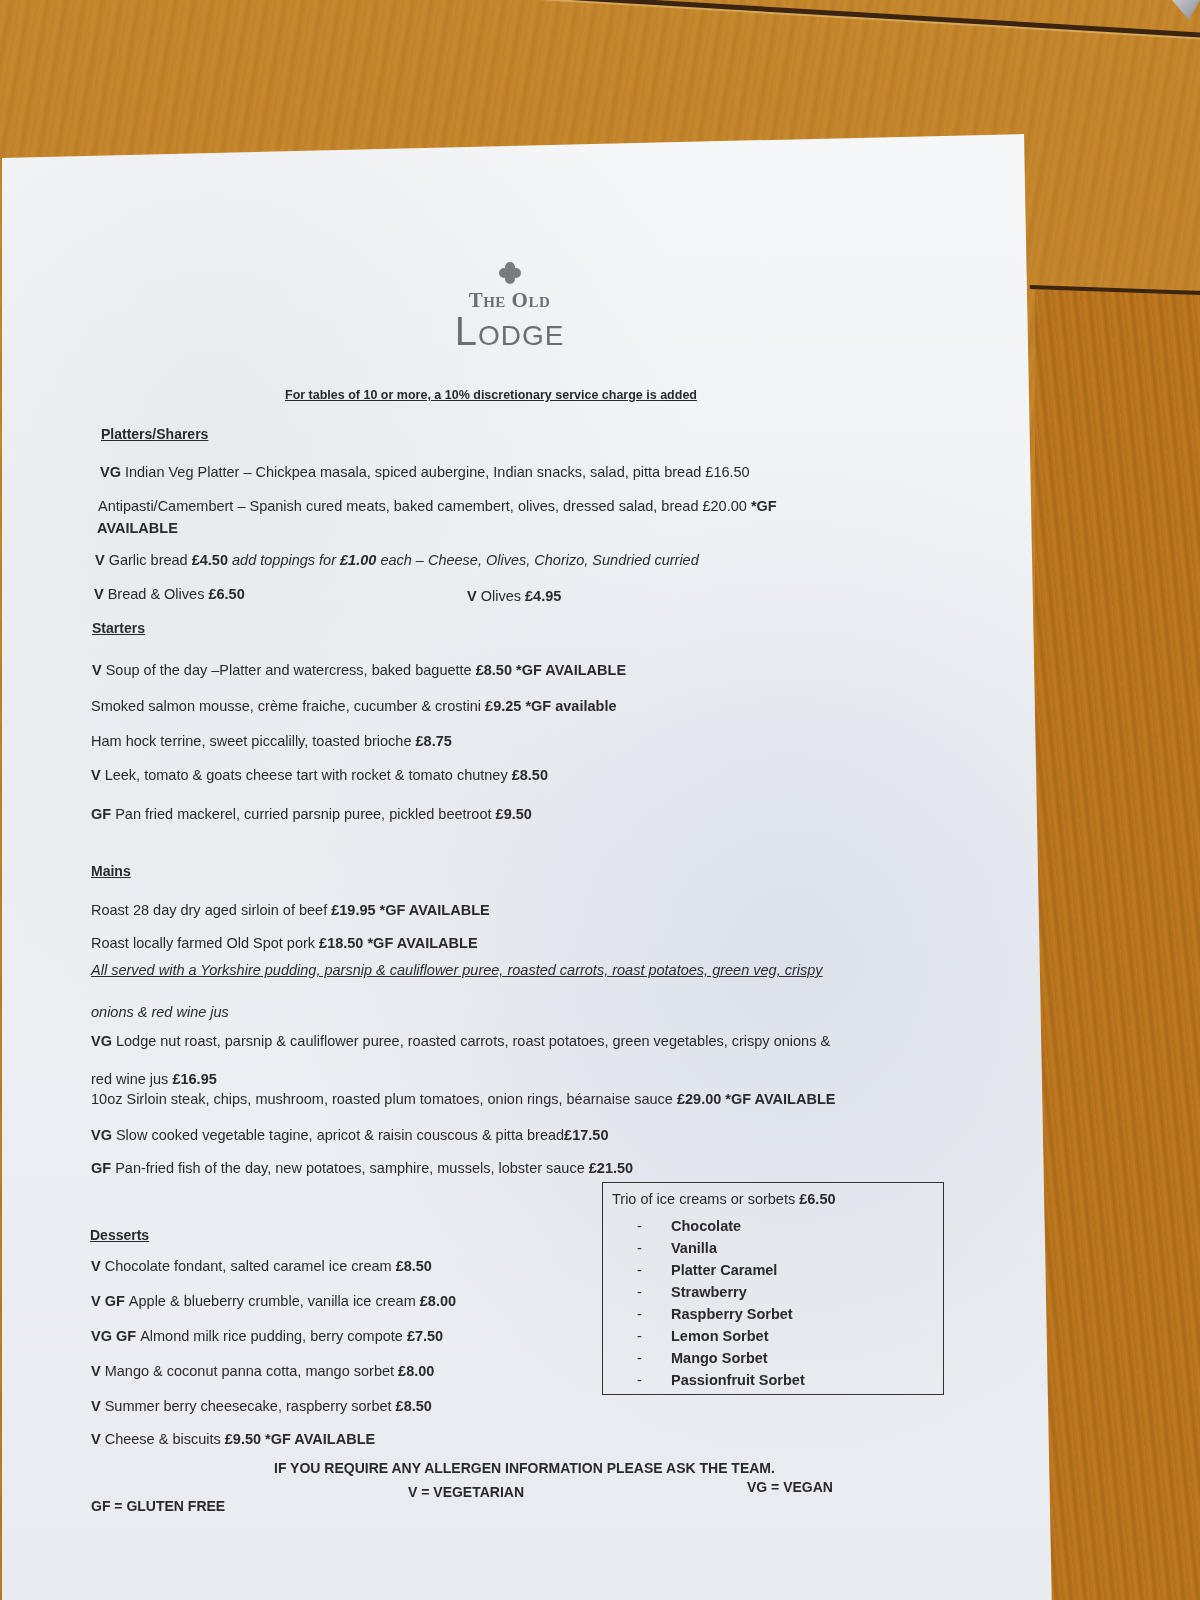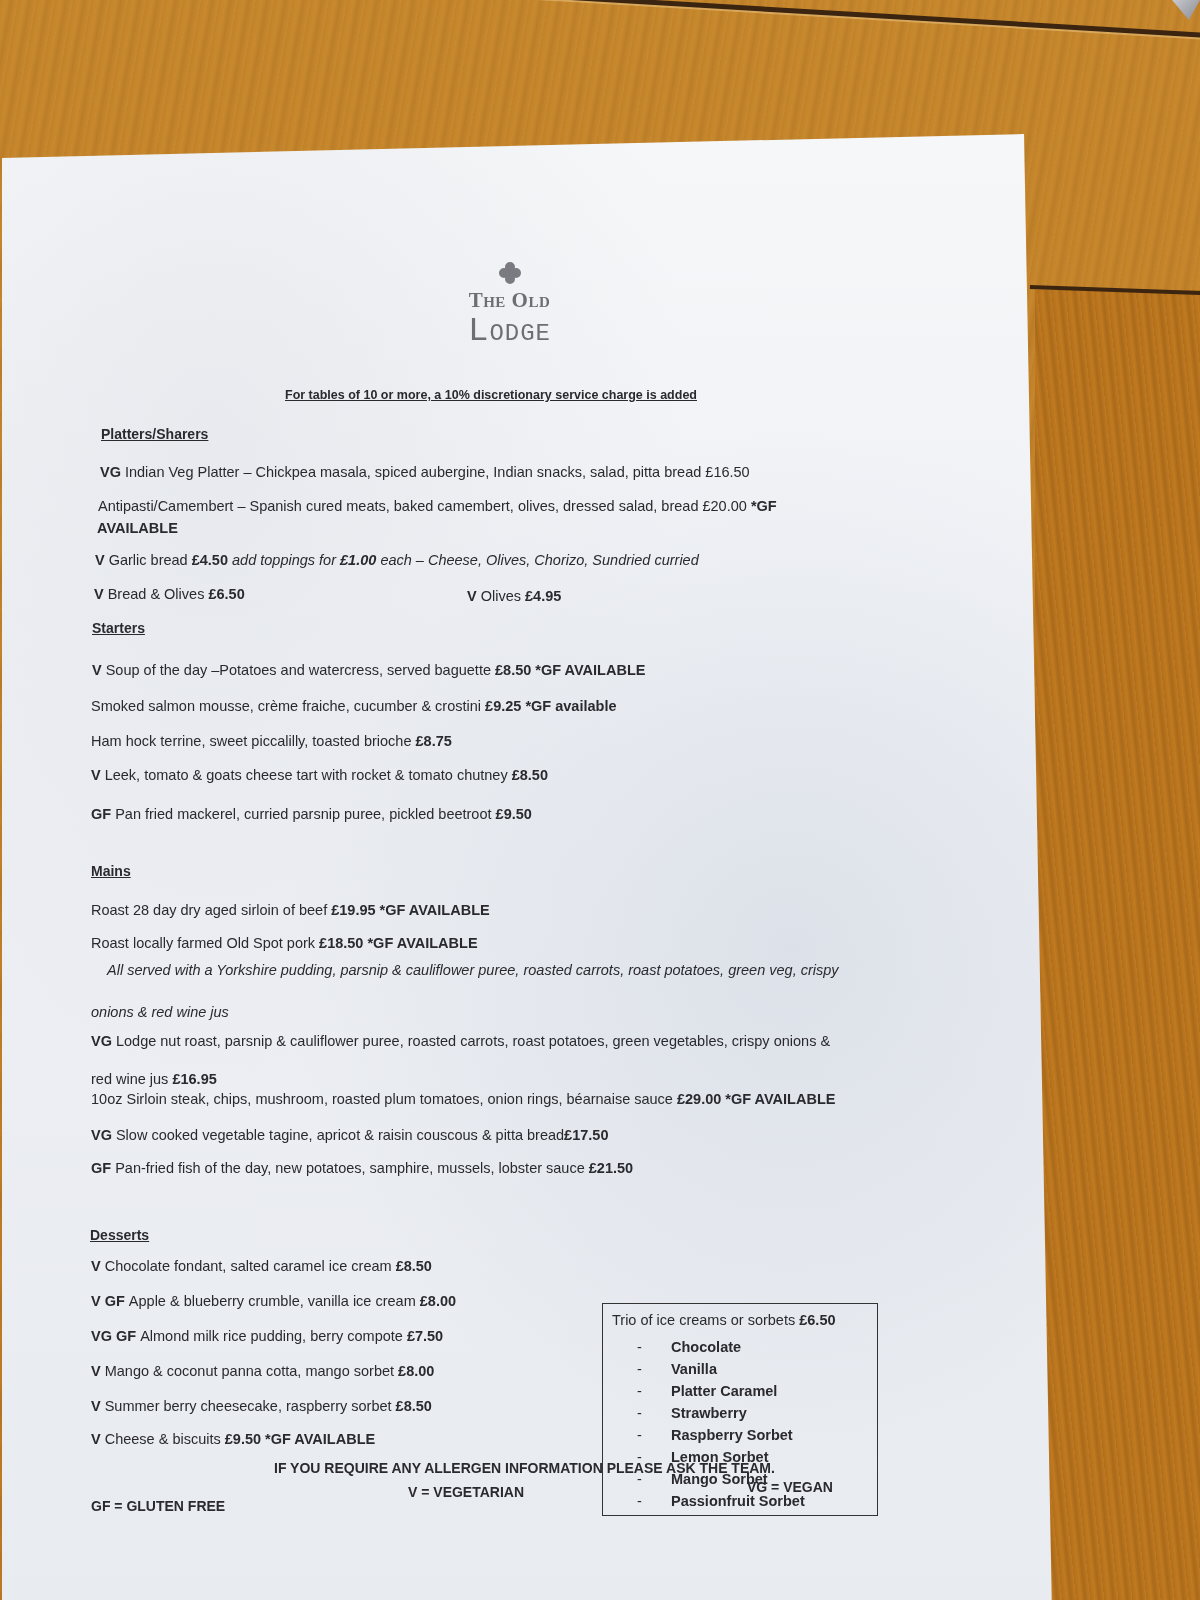--- a/index.html
+++ b/index.html
@@ -53,29 +53,29 @@
   .logo { position: absolute; left: 435px; top: 128px; width: 145px; text-align: center; color: #6d6d72; }
   .logo-mark { width: 22px; height: 22px; margin: 0 auto 4px; position: relative; }
   .logo-mark span {
     position: absolute; width: 10px; height: 10px; background: #7a7a80; border-radius: 50% 50% 2px 50%;
   }
   .logo-mark .a { left: 6px; top: 0; transform: rotate(45deg); }
   .logo-mark .b { left: 12px; top: 6px; transform: rotate(135deg); }
   .logo-mark .c { left: 6px; top: 12px; transform: rotate(225deg); }
   .logo-mark .d { left: 0; top: 6px; transform: rotate(315deg); }
   .logo-l1 { font-family: "Liberation Serif", serif; font-size: 21px; letter-spacing: 0.5px; font-variant: small-caps; font-weight: bold; line-height: 24px; }
-  .logo-l2 { font-family: Liberation Mono, monospace; font-size: 34px; letter-spacing: 1px; font-variant: small-caps; line-height: 38px; }
+  .logo-l2 { font-family: Liberation Sans, sans-serif; font-size: 40px; letter-spacing: 1px; font-variant: small-caps; line-height: 38px; }
   .notice { position: absolute; left: 283px; top: 254px; font-size: 12.5px; font-weight: bold; text-decoration: underline; }
   .sec-title { position: absolute; font-size: 14px; font-weight: bold; text-decoration: underline; }
   .line { position: absolute; white-space: nowrap; }
   .b { font-weight: bold; }
   .i { font-style: italic; }
   .tag { font-weight: bold; margin-right: 4px; }
   .trio-box {
-    position: absolute; left: 600px; top: 1169px; width: 276px; height: 213px;
+    position: absolute; left: 600px; top: 1048px; width: 342px; height: 213px;
     border: 1.5px solid #333; box-sizing: border-box;
   }
   .trio-title { position: absolute; left: 9px; top: 8px; font-size: 14.5px; }
   .trio-list { position: absolute; left: 34px; top: 32px; margin: 0; padding: 0; list-style: none; }
   .trio-list li { height: 22px; line-height: 22px; font-weight: bold; font-size: 14.5px; white-space: nowrap; }
   .trio-list .dash { display: inline-block; width: 34px; font-weight: normal; }
   .footer-note { position: absolute; font-size: 14px; font-weight: bold; white-space: nowrap; }
 </style>
 </head>
 <body>
@@ -115,21 +115,21 @@
     </div>
     <div class="line" style="left:92px;top:452px;">
       <span class="tag">V</span><span>Bread &amp; Olives</span> <span class="b">£6.50</span>
     </div>
     <div class="line" style="left:430px;top:454px;margin-left:35px;">
       <span class="tag">V</span><span>Olives</span> <span class="b">£4.95</span>
     </div>
 
     <div class="sec-title" style="left:90px;top:486px;">Starters</div>
     <div class="line" style="left:90px;top:528px;">
-      <span class="tag">V</span><span>Soup of the day –Potatoes and watercress, served baguette</span> <span class="b">£8.50</span> <span class="b">*GF AVAILABLE</span>
+      <span class="tag">V</span><span>Soup of the day –Platter and watercress, baked baguette</span> <span class="b">£8.50</span> <span class="b">*GF AVAILABLE</span>
     </div>
     <div class="line" style="left:89px;top:564px;">
       <span>Smoked salmon mousse, crème fraiche, cucumber &amp; crostini</span> <span class="b">£9.25</span> <span class="b">*GF available</span>
     </div>
     <div class="line" style="left:89px;top:599px;">
       <span>Ham hock terrine, sweet piccalilly, toasted brioche</span> <span class="b">£8.75</span>
     </div>
     <div class="line" style="left:89px;top:633px;">
       <span class="tag">V</span><span>Leek, tomato &amp; goats cheese tart with rocket &amp; tomato chutney</span> <span class="b">£8.50</span>
     </div>
@@ -137,21 +137,21 @@
       <span class="tag">GF</span><span>Pan fried mackerel, curried parsnip puree, pickled beetroot</span> <span class="b">£9.50</span>
     </div>
 
     <div class="sec-title" style="left:89px;top:729px;">Mains</div>
     <div class="line" style="left:89px;top:768px;">
       <span>Roast 28 day dry aged sirloin of beef</span> <span class="b">£19.95</span> <span class="b">*GF AVAILABLE</span>
     </div>
     <div class="line" style="left:89px;top:801px;">
       <span>Roast locally farmed Old Spot pork</span> <span class="b">£18.50</span> <span class="b">*GF AVAILABLE</span>
     </div>
-    <div class="line i" style="left:105px;top:828px;">All served with a Yorkshire pudding, parsnip &amp; cauliflower puree, roasted carrots, roast potatoes, green veg, crispy</div>
+    <div class="line i" style="left:89px;top:828px;text-decoration:underline;">All served with a Yorkshire pudding, parsnip &amp; cauliflower puree, roasted carrots, roast potatoes, green veg, crispy</div>
     <div class="line i" style="left:89px;top:870px;">onions &amp; red wine jus</div>
     <div class="line" style="left:89px;top:899px;">
       <span class="tag">VG</span><span>Lodge nut roast, parsnip &amp; cauliflower puree, roasted carrots, roast potatoes, green vegetables, crispy onions &amp;</span>
     </div>
     <div class="line" style="left:89px;top:937px;">
       <span>red wine jus</span> <span class="b">£16.95</span>
     </div>
     <div class="line" style="left:89px;top:957px;">
       <span>10oz Sirloin steak, chips, mushroom, roasted plum tomatoes, onion rings, béarnaise sauce</span> <span class="b">£29.00</span> <span class="b">*GF AVAILABLE</span>
     </div>

